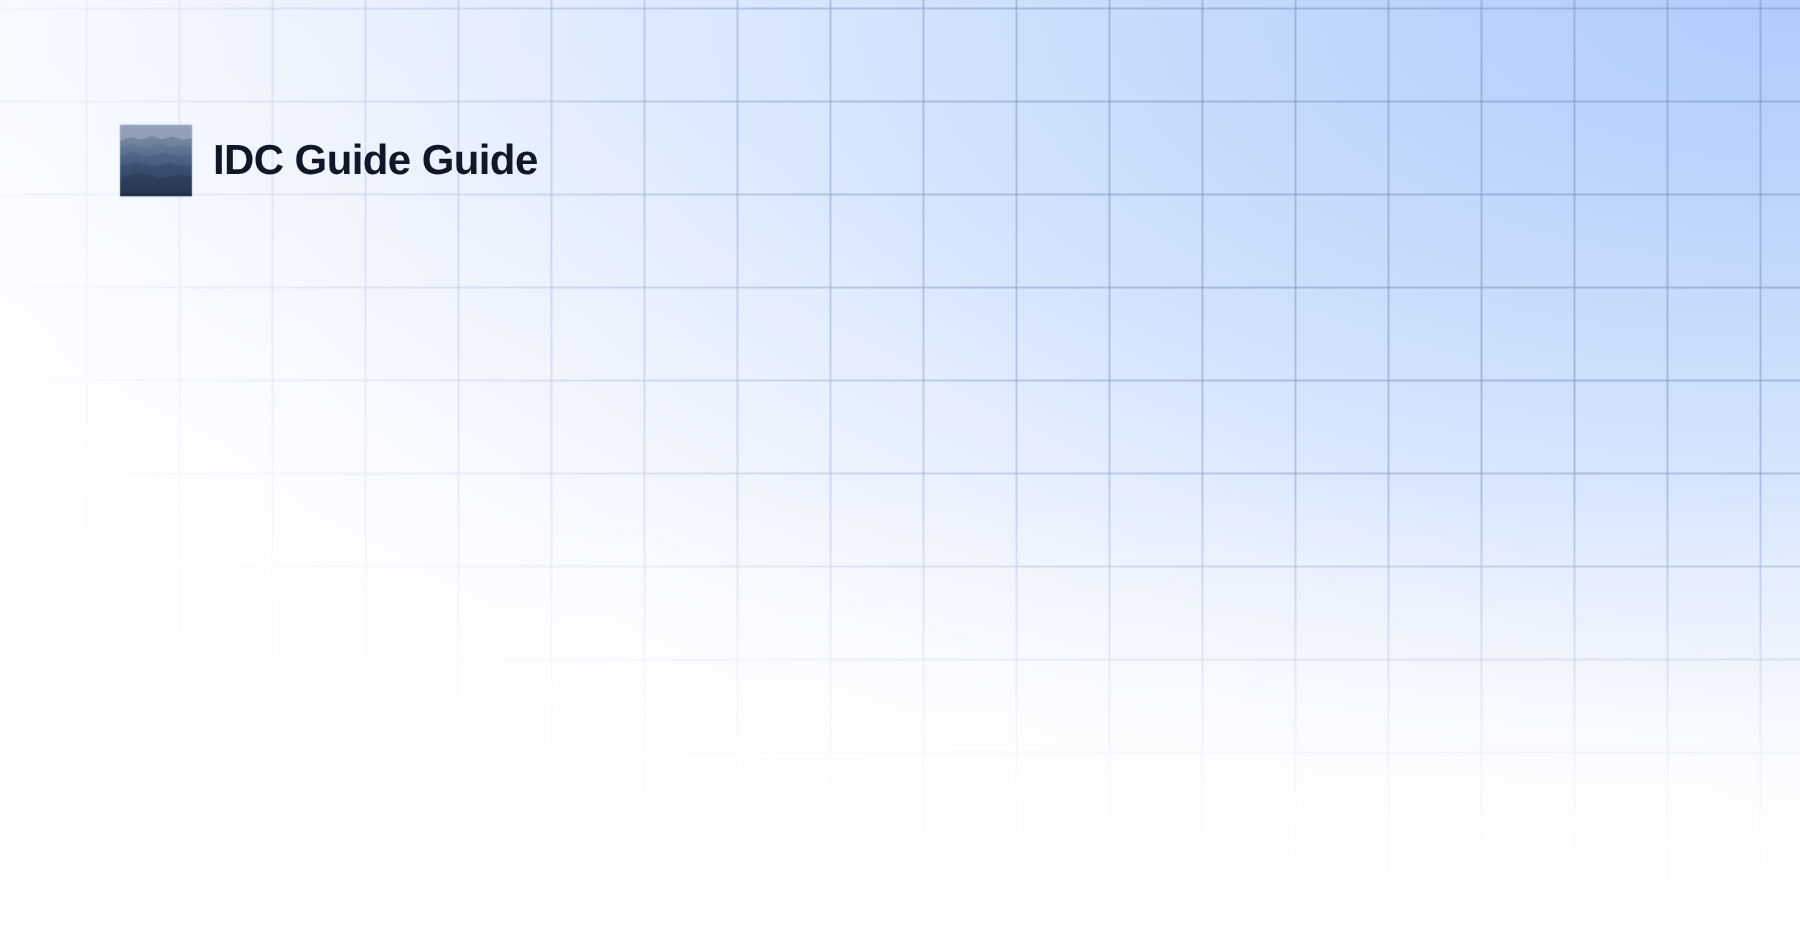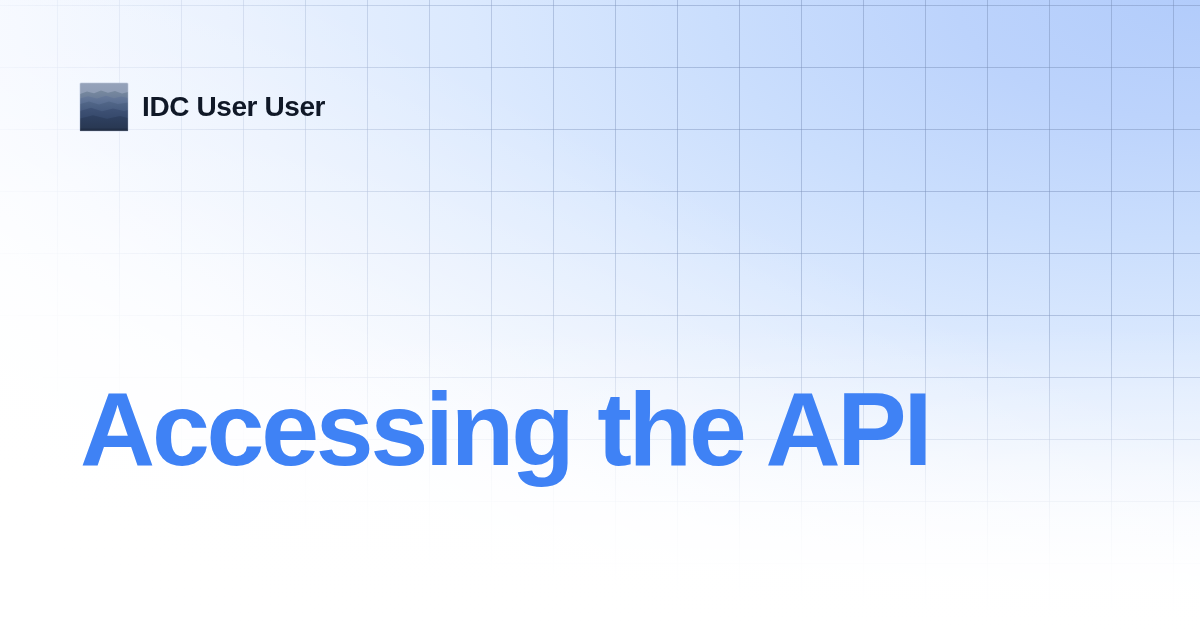--- a/index.html
+++ b/index.html
@@ -206,19 +206,18 @@
           <rect x="0" y="0" width="48" height="48" fill="url(#skyGrad)"></rect>
           <path d="M0 11 L7 8.4 L14 10.2 L21 7.6 L28 9.8 L35 8 L42 10.4 L48 9 L48 16 L0 16 Z" fill="url(#r1)"></path>
           <path d="M0 15.5 L8 13.2 L17 15.6 L26 12.8 L34 15.2 L41 13.4 L48 15 L48 22 L0 22 Z" fill="url(#r2)"></path>
           <path d="M0 21 L9 18.4 L19 21.4 L29 18.6 L38 21 L48 19.4 L48 29 L0 29 Z" fill="url(#r3)"></path>
           <path d="M0 28 L11 24.8 L22 28.2 L33 25.4 L44 28 L48 27 L48 37 L0 37 Z" fill="url(#r4)"></path>
           <path d="M0 35.5 L13 32.2 L27 35.8 L40 33 L48 35 L48 48 L0 48 Z" fill="url(#r5)"></path>
           <rect x="0" y="45.6" width="48" height="2.4" fill="#222f46"></rect>
           <rect x="0" y="0" width="48" height="48" fill="none" stroke="rgba(255,255,255,0.22)" stroke-width="1"></rect>
         </svg>
       </span>
-      <span class="brand-name">IDC User User</span>
+      <span class="brand-name">IDC Guide Guide</span>
     </div>
 
-    <h1 class="headline">Accessing the API</h1>
 
   </div>
 </div>
 
 </body></html>

